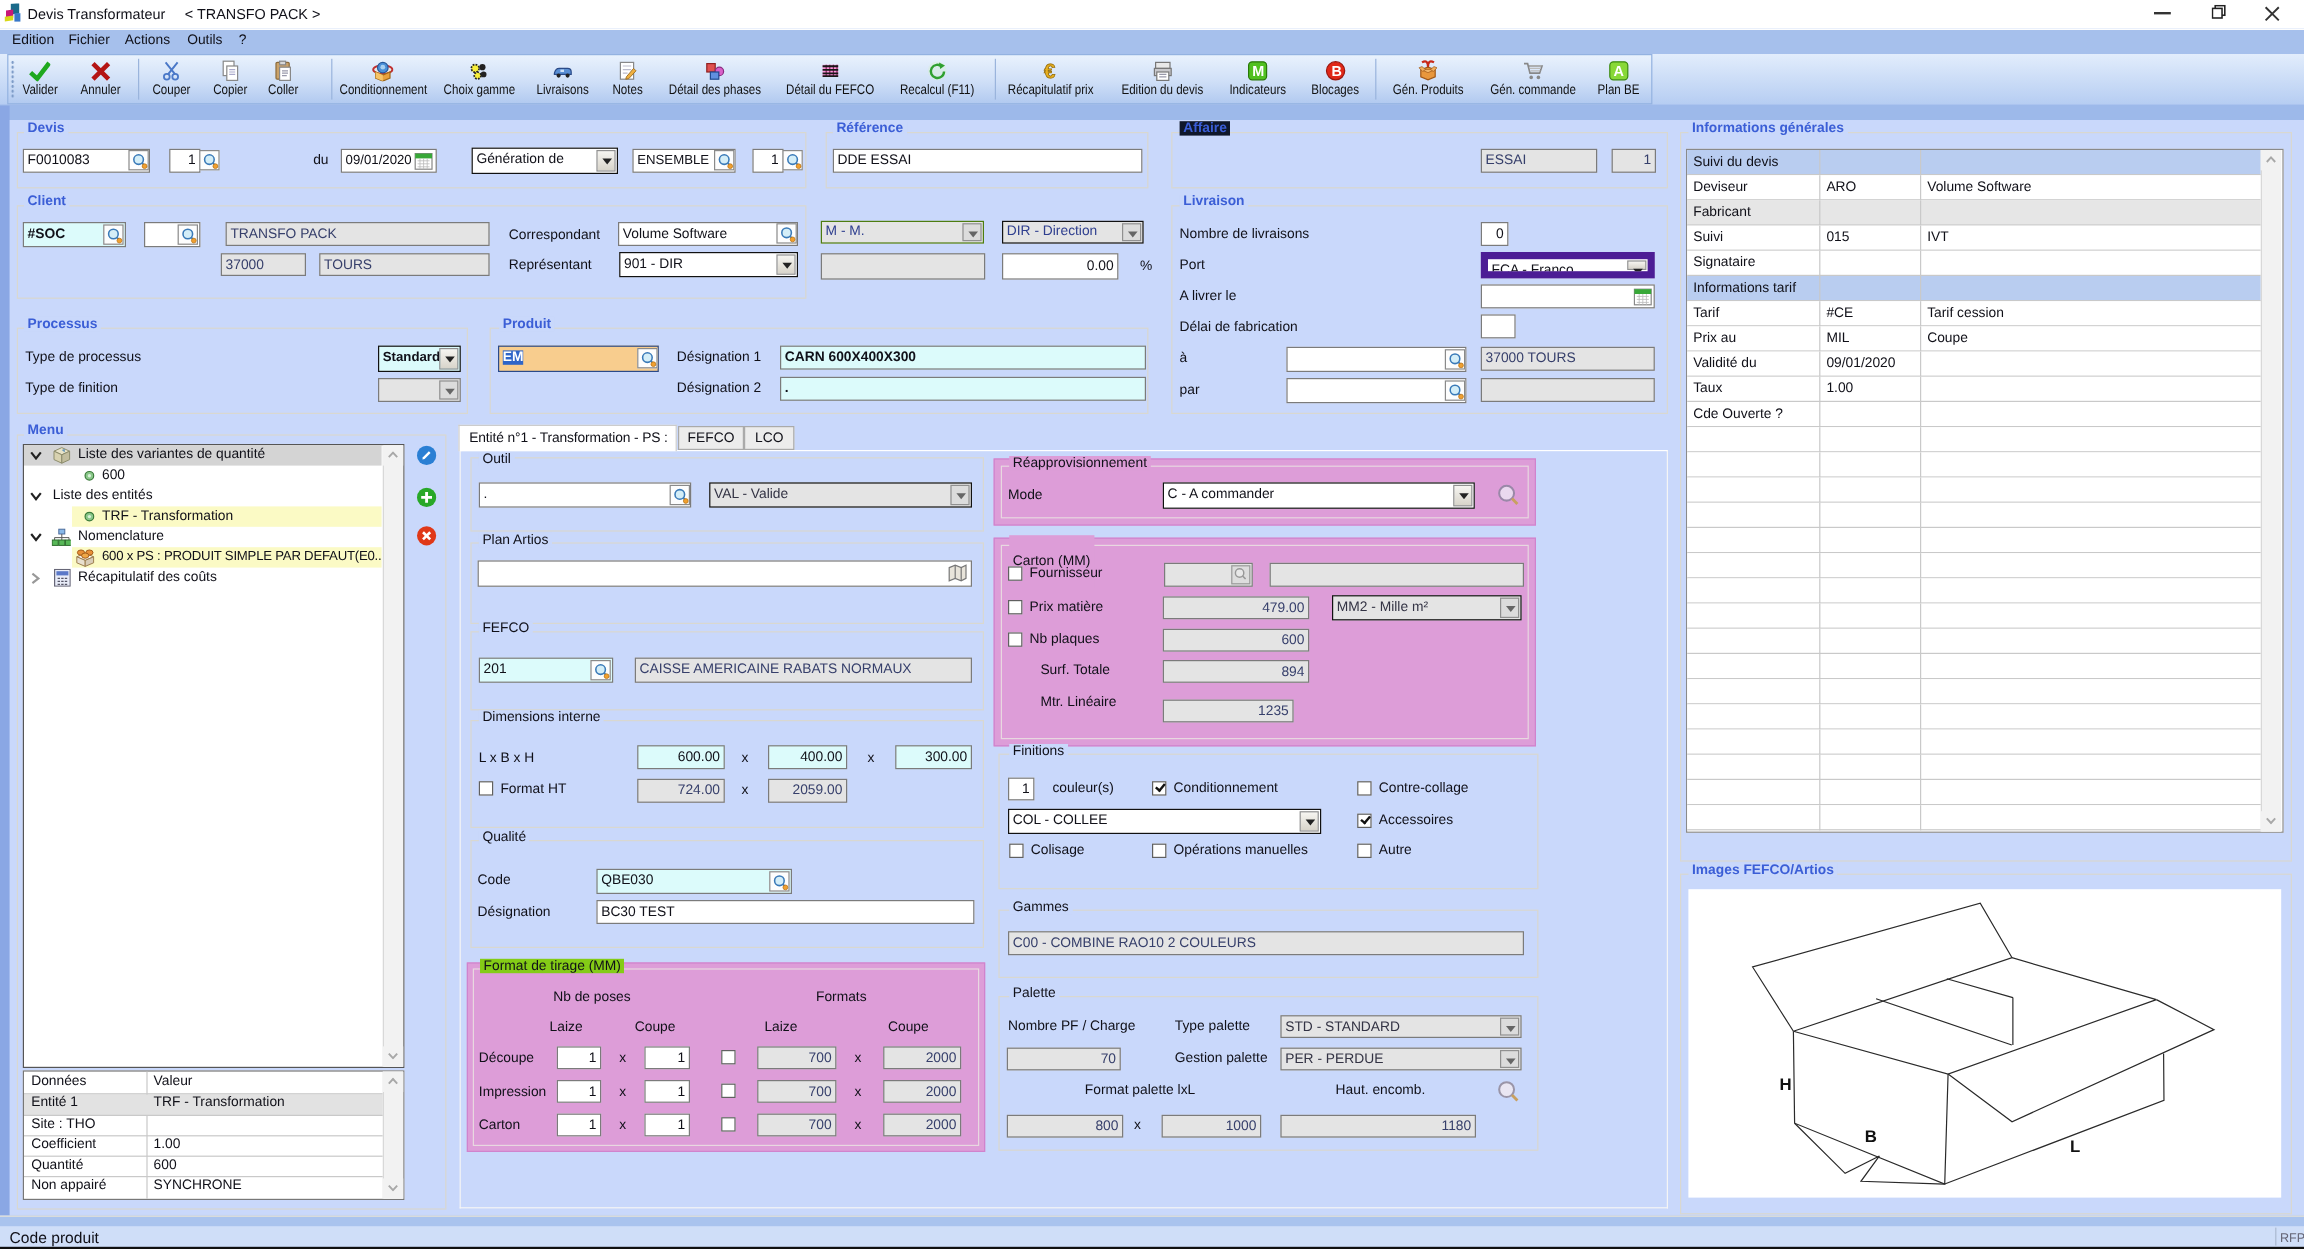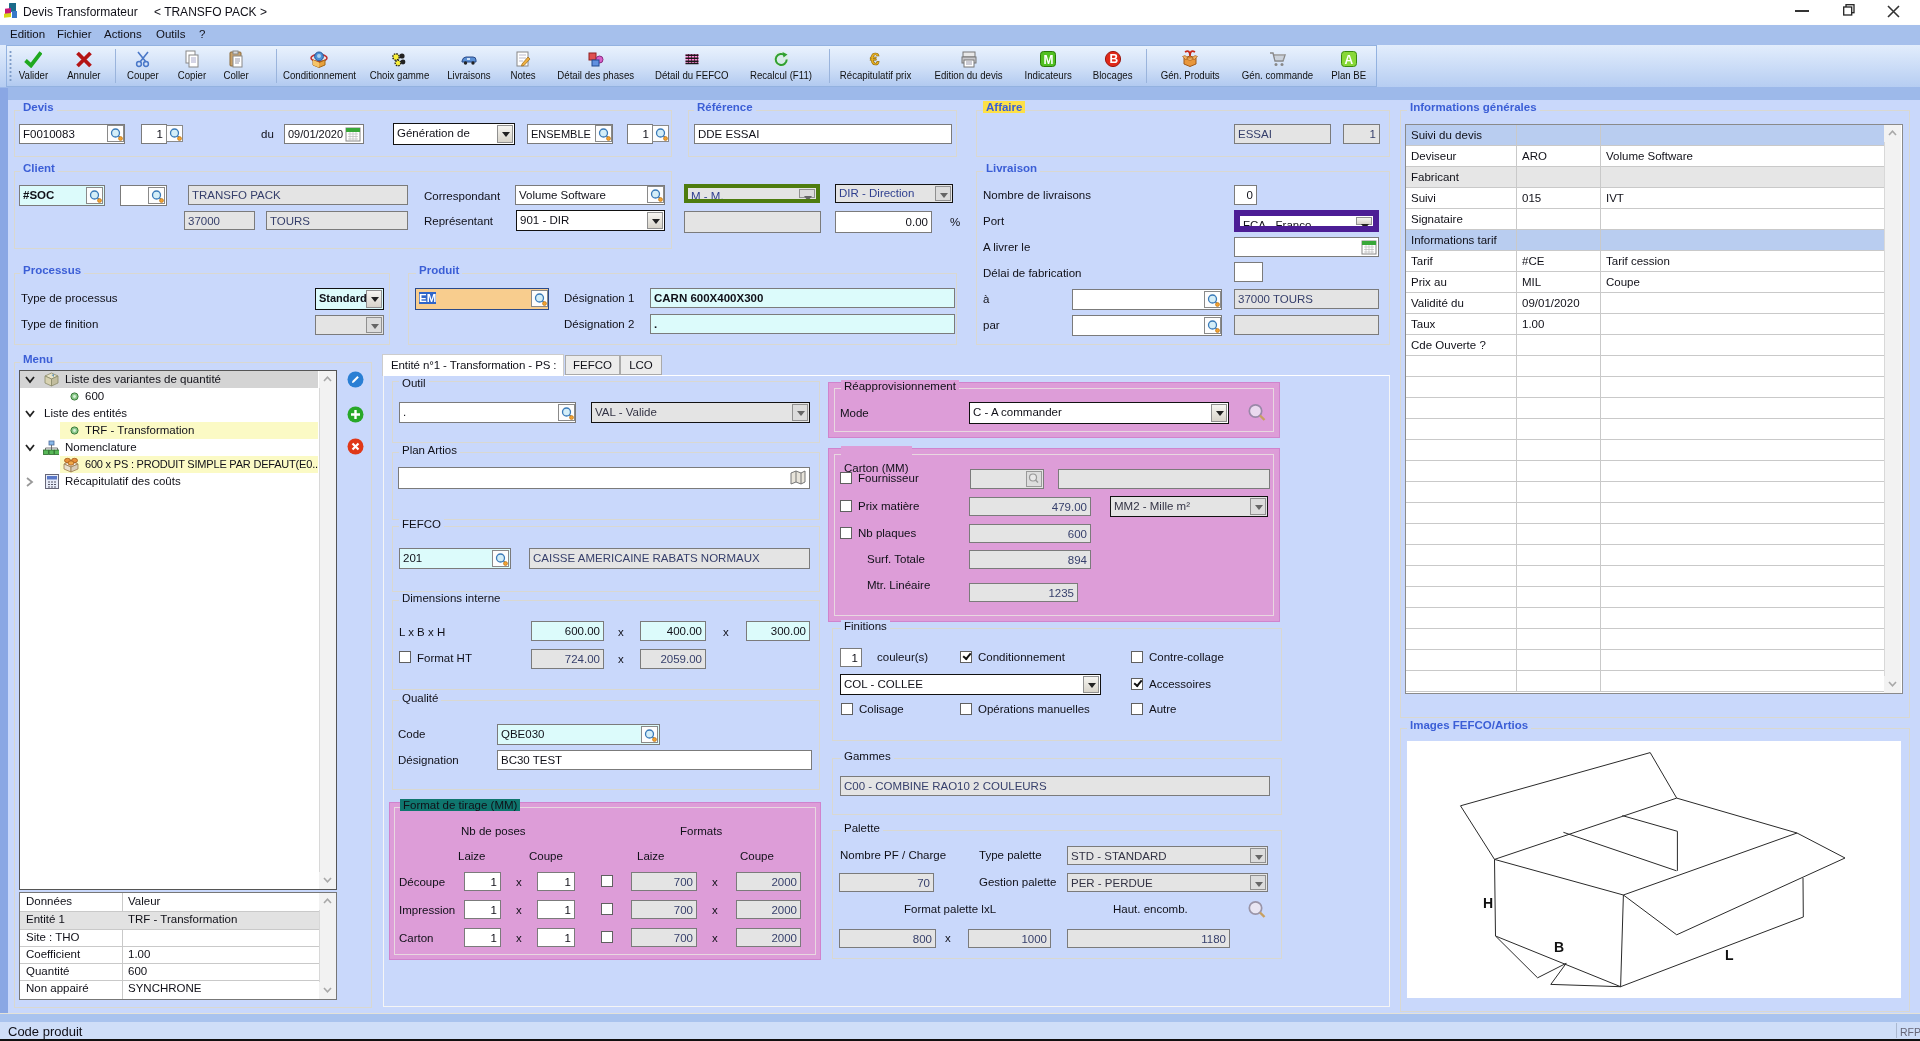--- a/index.html
+++ b/index.html
@@ -226,21 +226,21 @@
       <line x1="9.5" y1="9" x2="11.5" y2="11" stroke="#3a7ab8" stroke-width="1.5"></line>
       <circle cx="11.5" cy="11.5" r="2" fill="#f0a030" stroke="#b87010" stroke-width="0.6"></circle>
     </svg>
   </div>
 
 <div class="grp" style="left:688px;top:110px;width:269px;height:47px"></div>
 <div class="lbl" style="left:694px;top:101px;font-weight:bold;color:#3b5ed6;background:#c9d8fb;padding:0 3px">Référence</div>
 <div class="in" style="left:694px;top:124px;width:258px;height:20px">DDE ESSAI</div>
 
 <div class="grp" style="left:976px;top:110px;width:414px;height:47px"></div>
-<div class="lbl" style="left:983px;top:101px;font-weight:bold;color:#3b5ed6;background:#fde047;padding:0 3px">Affaire</div>
+<div class="lbl" style="left:983px;top:101px;font-weight:bold;color:#3b5ed6;background:#0f172a;padding:0 3px">Affaire</div>
 <div class="in gy" style="left:1234px;top:124px;width:97px;height:20px">ESSAI</div>
 <div class="in gy rt" style="left:1343px;top:124px;width:37px;height:20px">1</div>
 
 <div class="grp" style="left:14px;top:171px;width:658px;height:78px"></div>
 <div class="lbl" style="left:20px;top:162px;font-weight:bold;color:#3b5ed6;background:#c9d8fb;padding:0 3px">Client</div>
 <div class="in cy" style="left:19px;top:185px;width:86px;height:21px;font-weight:bold;line-height:19px">#SOC</div>
 <div class="mag" style="left:86px;top:187px">
     <svg width="15" height="15">
       <circle cx="6.5" cy="6" r="4" fill="#d4eef8" stroke="#3a7ab8" stroke-width="1.3"></circle>
       <line x1="9.5" y1="9" x2="11.5" y2="11" stroke="#3a7ab8" stroke-width="1.5"></line>
@@ -258,21 +258,21 @@
 <div class="in gy" style="left:188px;top:185px;width:220px;height:20px">TRANSFO PACK</div>
 <div class="lbl" style="left:424px;top:190px">Correspondant</div>
 <div class="in" style="left:515px;top:185px;width:150px;height:20px">Volume Software</div>
 <div class="mag" style="left:647px;top:186px">
     <svg width="15" height="15">
       <circle cx="6.5" cy="6" r="4" fill="#d4eef8" stroke="#3a7ab8" stroke-width="1.3"></circle>
       <line x1="9.5" y1="9" x2="11.5" y2="11" stroke="#3a7ab8" stroke-width="1.5"></line>
       <circle cx="11.5" cy="11.5" r="2" fill="#f0a030" stroke="#b87010" stroke-width="0.6"></circle>
     </svg>
   </div>
-<div class="in gy" style="left:684px;top:184px;width:136px;height:19px;color:#2f3f8f;border:4px solid #4d7c0f;line-height:16px">M - M.<span class="dda gy2"></span></div>
+<div class="in gy" style="left:684px;top:184px;width:136px;height:19px;color:#2f3f8f;border:1px solid #4d7c0f;line-height:16px">M - M.<span class="dda gy2"></span></div>
 <div class="in gy" style="left:835px;top:184px;width:118px;height:19px;color:#2f3f8f;border:1px solid #111;line-height:16px">DIR - Direction<span class="dda gy2"></span></div>
 <div class="in gy" style="left:184px;top:211px;width:71px;height:19px">37000</div>
 <div class="in gy" style="left:266px;top:211px;width:142px;height:19px">TOURS</div>
 <div class="lbl" style="left:424px;top:215px">Représentant</div>
 <div class="in" style="left:516px;top:210px;width:149px;height:21px;border:1px solid #111;line-height:18px">901 - DIR<span class="dda"></span></div>
 <div class="in gy" style="left:684px;top:211px;width:137px;height:22px"></div>
 <div class="in rt" style="left:835px;top:211px;width:97px;height:22px;line-height:20px">0.00</div>
 <div class="lbl" style="left:950px;top:216px">%</div>
 
 <div class="grp" style="left:976px;top:171px;width:414px;height:174px"></div>
@@ -513,21 +513,21 @@
       <circle cx="6.5" cy="6" r="4" fill="#d4eef8" stroke="#3a7ab8" stroke-width="1.3"></circle>
       <line x1="9.5" y1="9" x2="11.5" y2="11" stroke="#3a7ab8" stroke-width="1.5"></line>
       <circle cx="11.5" cy="11.5" r="2" fill="#f0a030" stroke="#b87010" stroke-width="0.6"></circle>
     </svg>
   </div>
 <div class="lbl" style="left:398px;top:754px">Désignation</div>
 <div class="in" style="left:497px;top:750px;width:315px;height:20px">BC30 TEST</div>
 
 <div class="abs" style="left:389px;top:802px;width:432px;height:158px;background:#dd9dd8;border:1px solid #d083cd"></div>
 <div class="grp" style="left:394px;top:807px;width:422px;height:148px;border-color:#e8d8e0"></div>
-<div class="lbl" style="left:400px;top:799px;background:#0f766e;padding:0 3px">Format de tirage (MM)</div>
+<div class="lbl" style="left:400px;top:799px;background:#84cc16;padding:0 3px">Format de tirage (MM)</div>
 <div class="lbl" style="left:461px;top:825px">Nb de poses</div>
 <div class="lbl" style="left:680px;top:825px">Formats</div>
 <div class="lbl" style="left:458px;top:850px">Laize</div>
 <div class="lbl" style="left:529px;top:850px">Coupe</div>
 <div class="lbl" style="left:637px;top:850px">Laize</div>
 <div class="lbl" style="left:740px;top:850px">Coupe</div>
 <div class="lbl" style="left:399px;top:876px">Découpe</div>
 <div class="in rt" style="left:464px;top:872px;width:37px;height:19px">1</div>
 <div class="lbl" style="left:516px;top:876px">x</div>
 <div class="in rt" style="left:537px;top:872px;width:38px;height:19px">1</div>

